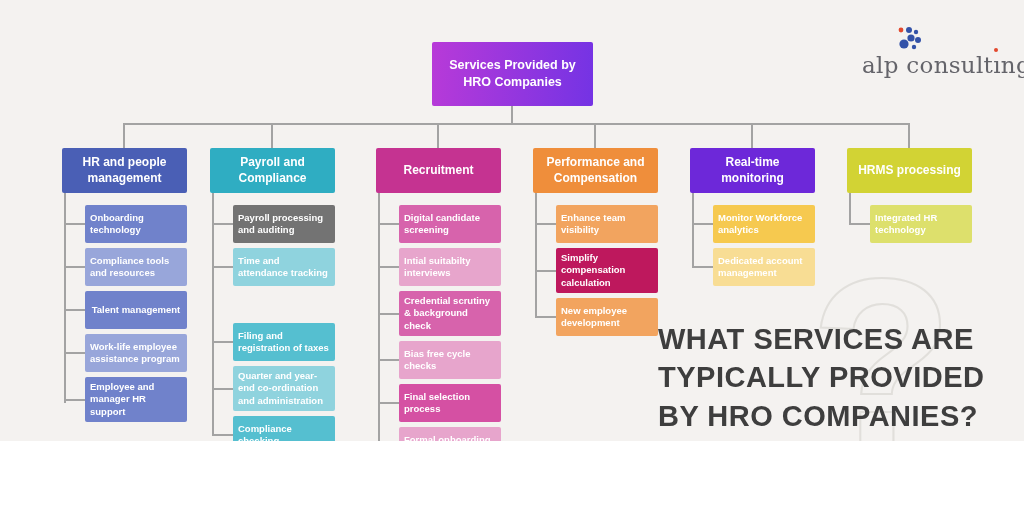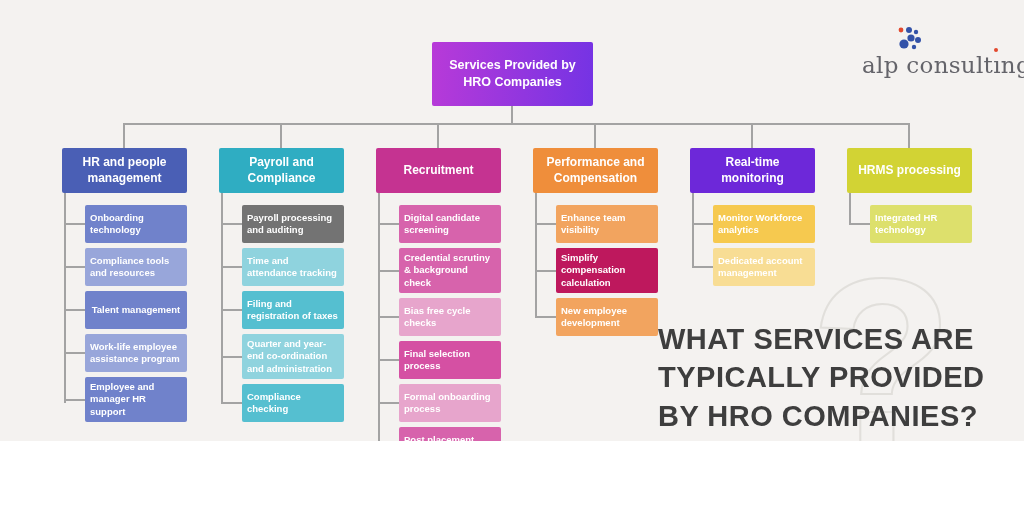--- a/index.html
+++ b/index.html
@@ -96,34 +96,35 @@
       <div class="column" style="left: 62px;">
         <div class="col-header" style="background: rgb(74, 95, 181);">HR and people management</div>
         <div class="col-items">
           <div class="col-item" style="background: rgb(112, 130, 203);">Onboarding technology</div>
           <div class="col-item" style="background: rgb(152, 166, 218);">Compliance tools and resources</div>
           <div class="col-item" style="background: rgb(112, 130, 203);">Talent management</div>
           <div class="col-item" style="background: rgb(152, 166, 218);">Work-life employee assistance program</div>
           <div class="col-item" style="background: rgb(112, 130, 203);">Employee and manager HR support</div>
         </div>
       </div>
-      <div class="column" style="left: 219px;">
+      <div class="column" style="left: 210px;">
         <div class="col-header" style="background: rgb(47, 173, 194);">Payroll and Compliance</div>
         <div class="col-items">
           <div class="col-item" style="background: #737373;">Payroll processing and auditing</div>
           <div class="col-item" style="background: rgb(143, 211, 222);">Time and attendance tracking</div>
-          <div class="col-item" style="background: rgb(85, 191, 208);">Filing and registration of taxes</div>
+          <div class="col-item" style="background: rgb(85, 191, 208); margin-top: 32px;">Filing and registration of taxes</div>
           <div class="col-item" style="background: rgb(143, 211, 222);">Quarter and year-end co-ordination and administration</div>
           <div class="col-item" style="background: rgb(85, 191, 208);">Compliance checking</div>
         </div>
       </div>
       <div class="column" style="left: 376px;">
         <div class="col-header" style="background: rgb(197, 51, 145);">Recruitment</div>
         <div class="col-items">
           <div class="col-item" style="background: rgb(215, 99, 172);">Digital candidate screening</div>
+          <div class="col-item" style="background: rgb(231, 165, 204);">Intial suitabilty interviews</div>
           <div class="col-item" style="background: rgb(215, 99, 172);">Credential scrutiny &amp; background check</div>
           <div class="col-item" style="background: rgb(231, 165, 204);">Bias free cycle checks</div>
           <div class="col-item" style="background: rgb(213, 80, 163);">Final selection process</div>
           <div class="col-item" style="background: rgb(231, 165, 204);">Formal onboarding process</div>
           <div class="col-item" style="background: rgb(215, 99, 172);">Post placement support</div>
         </div>
       </div>
       <div class="column" style="left: 533px;">
         <div class="col-header" style="background: rgb(239, 142, 59);">Performance and Compensation</div>
         <div class="col-items">

